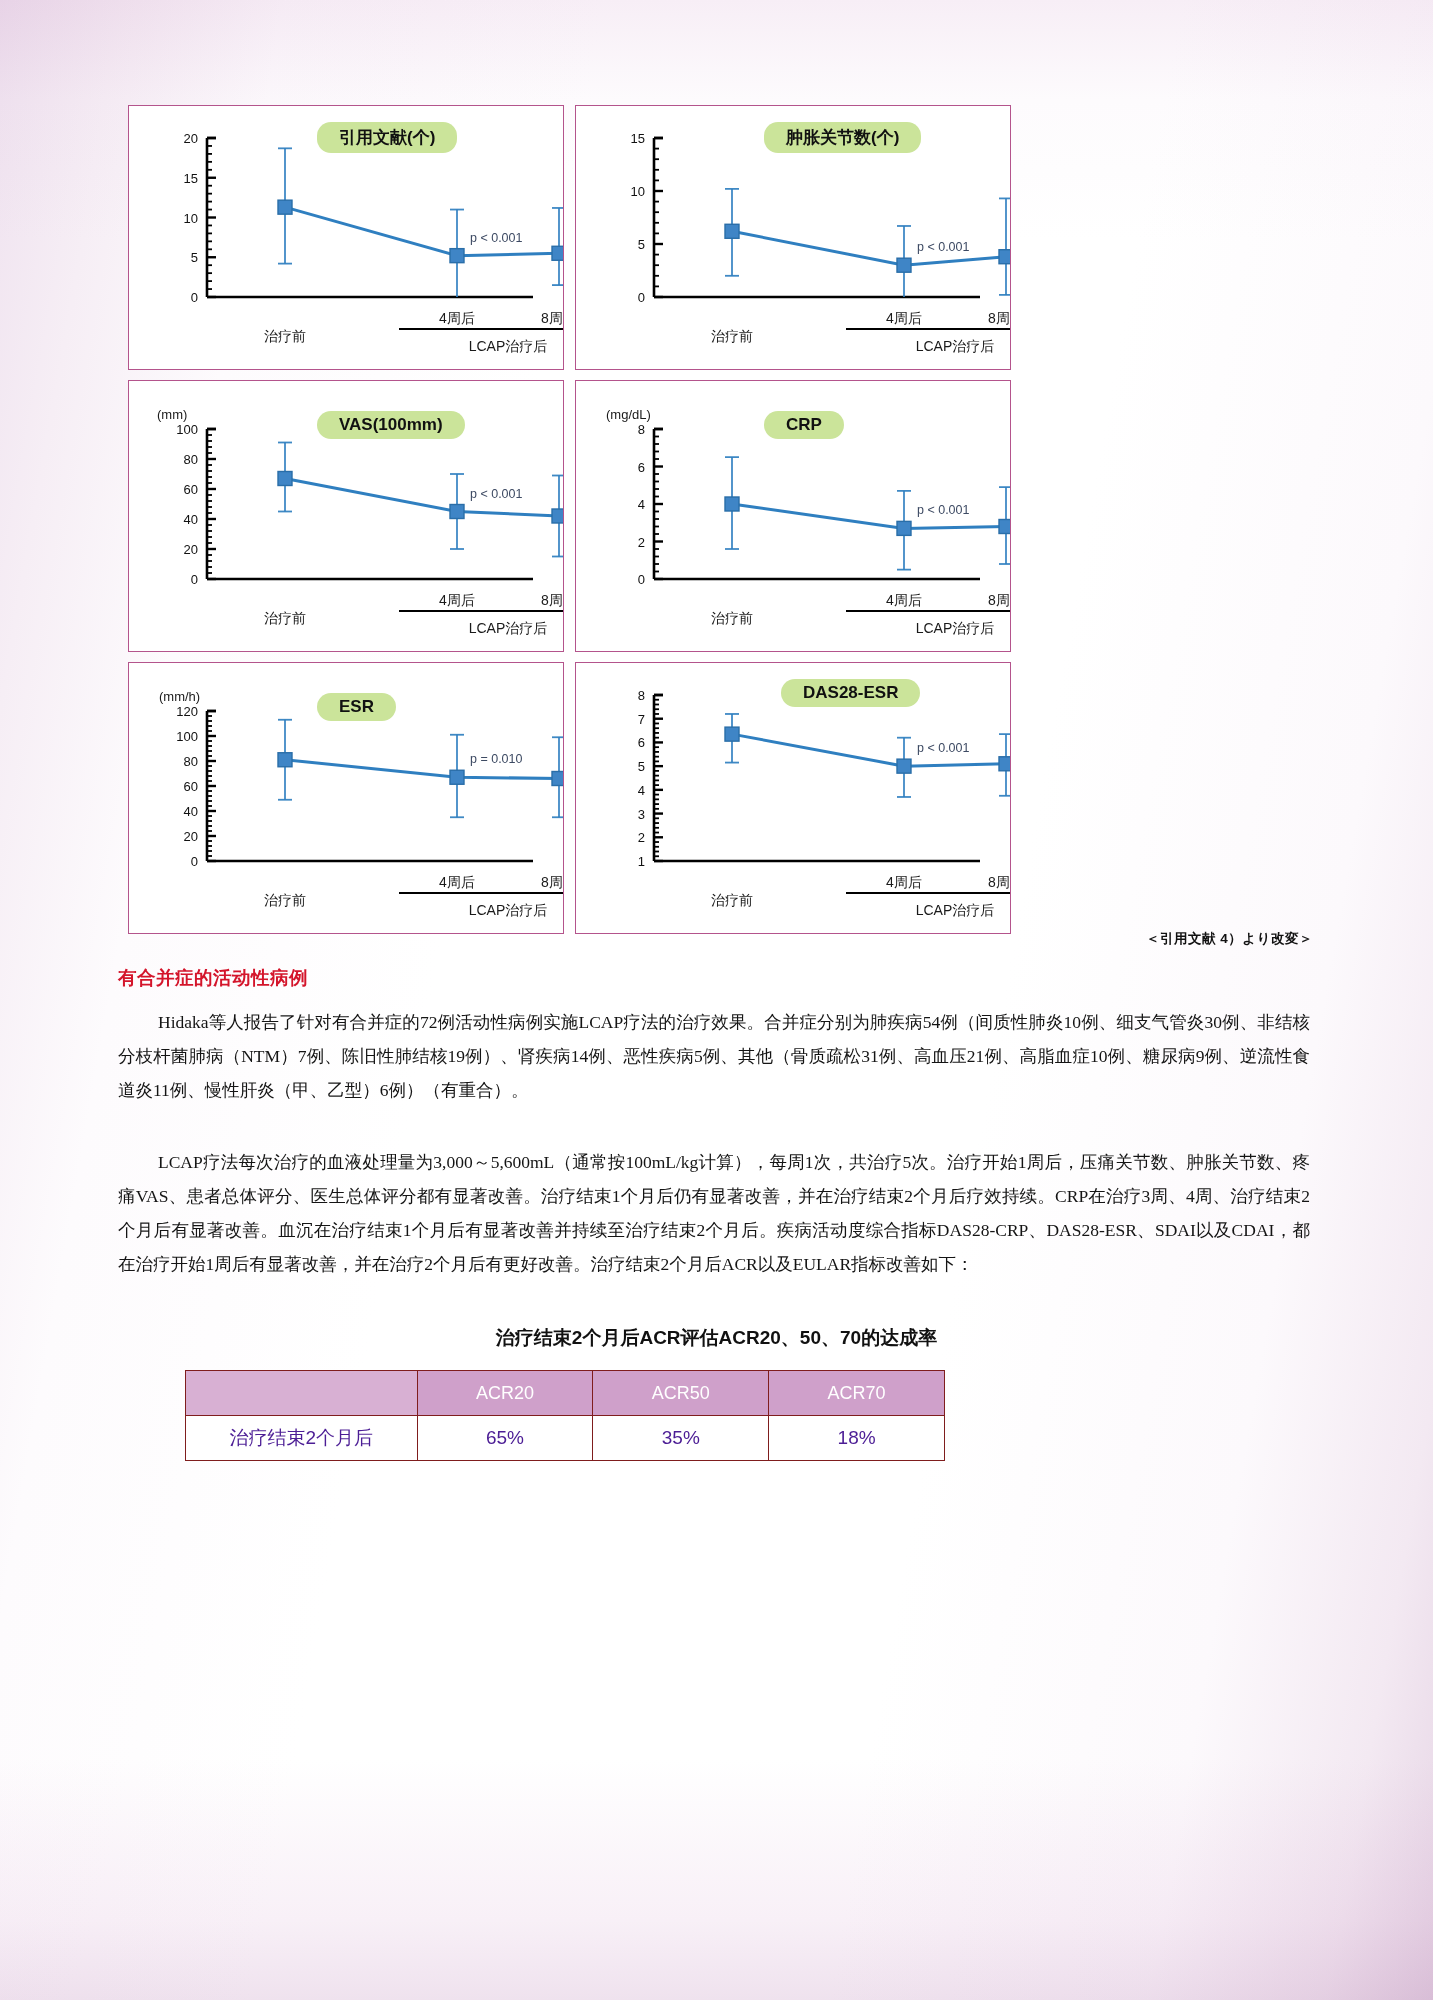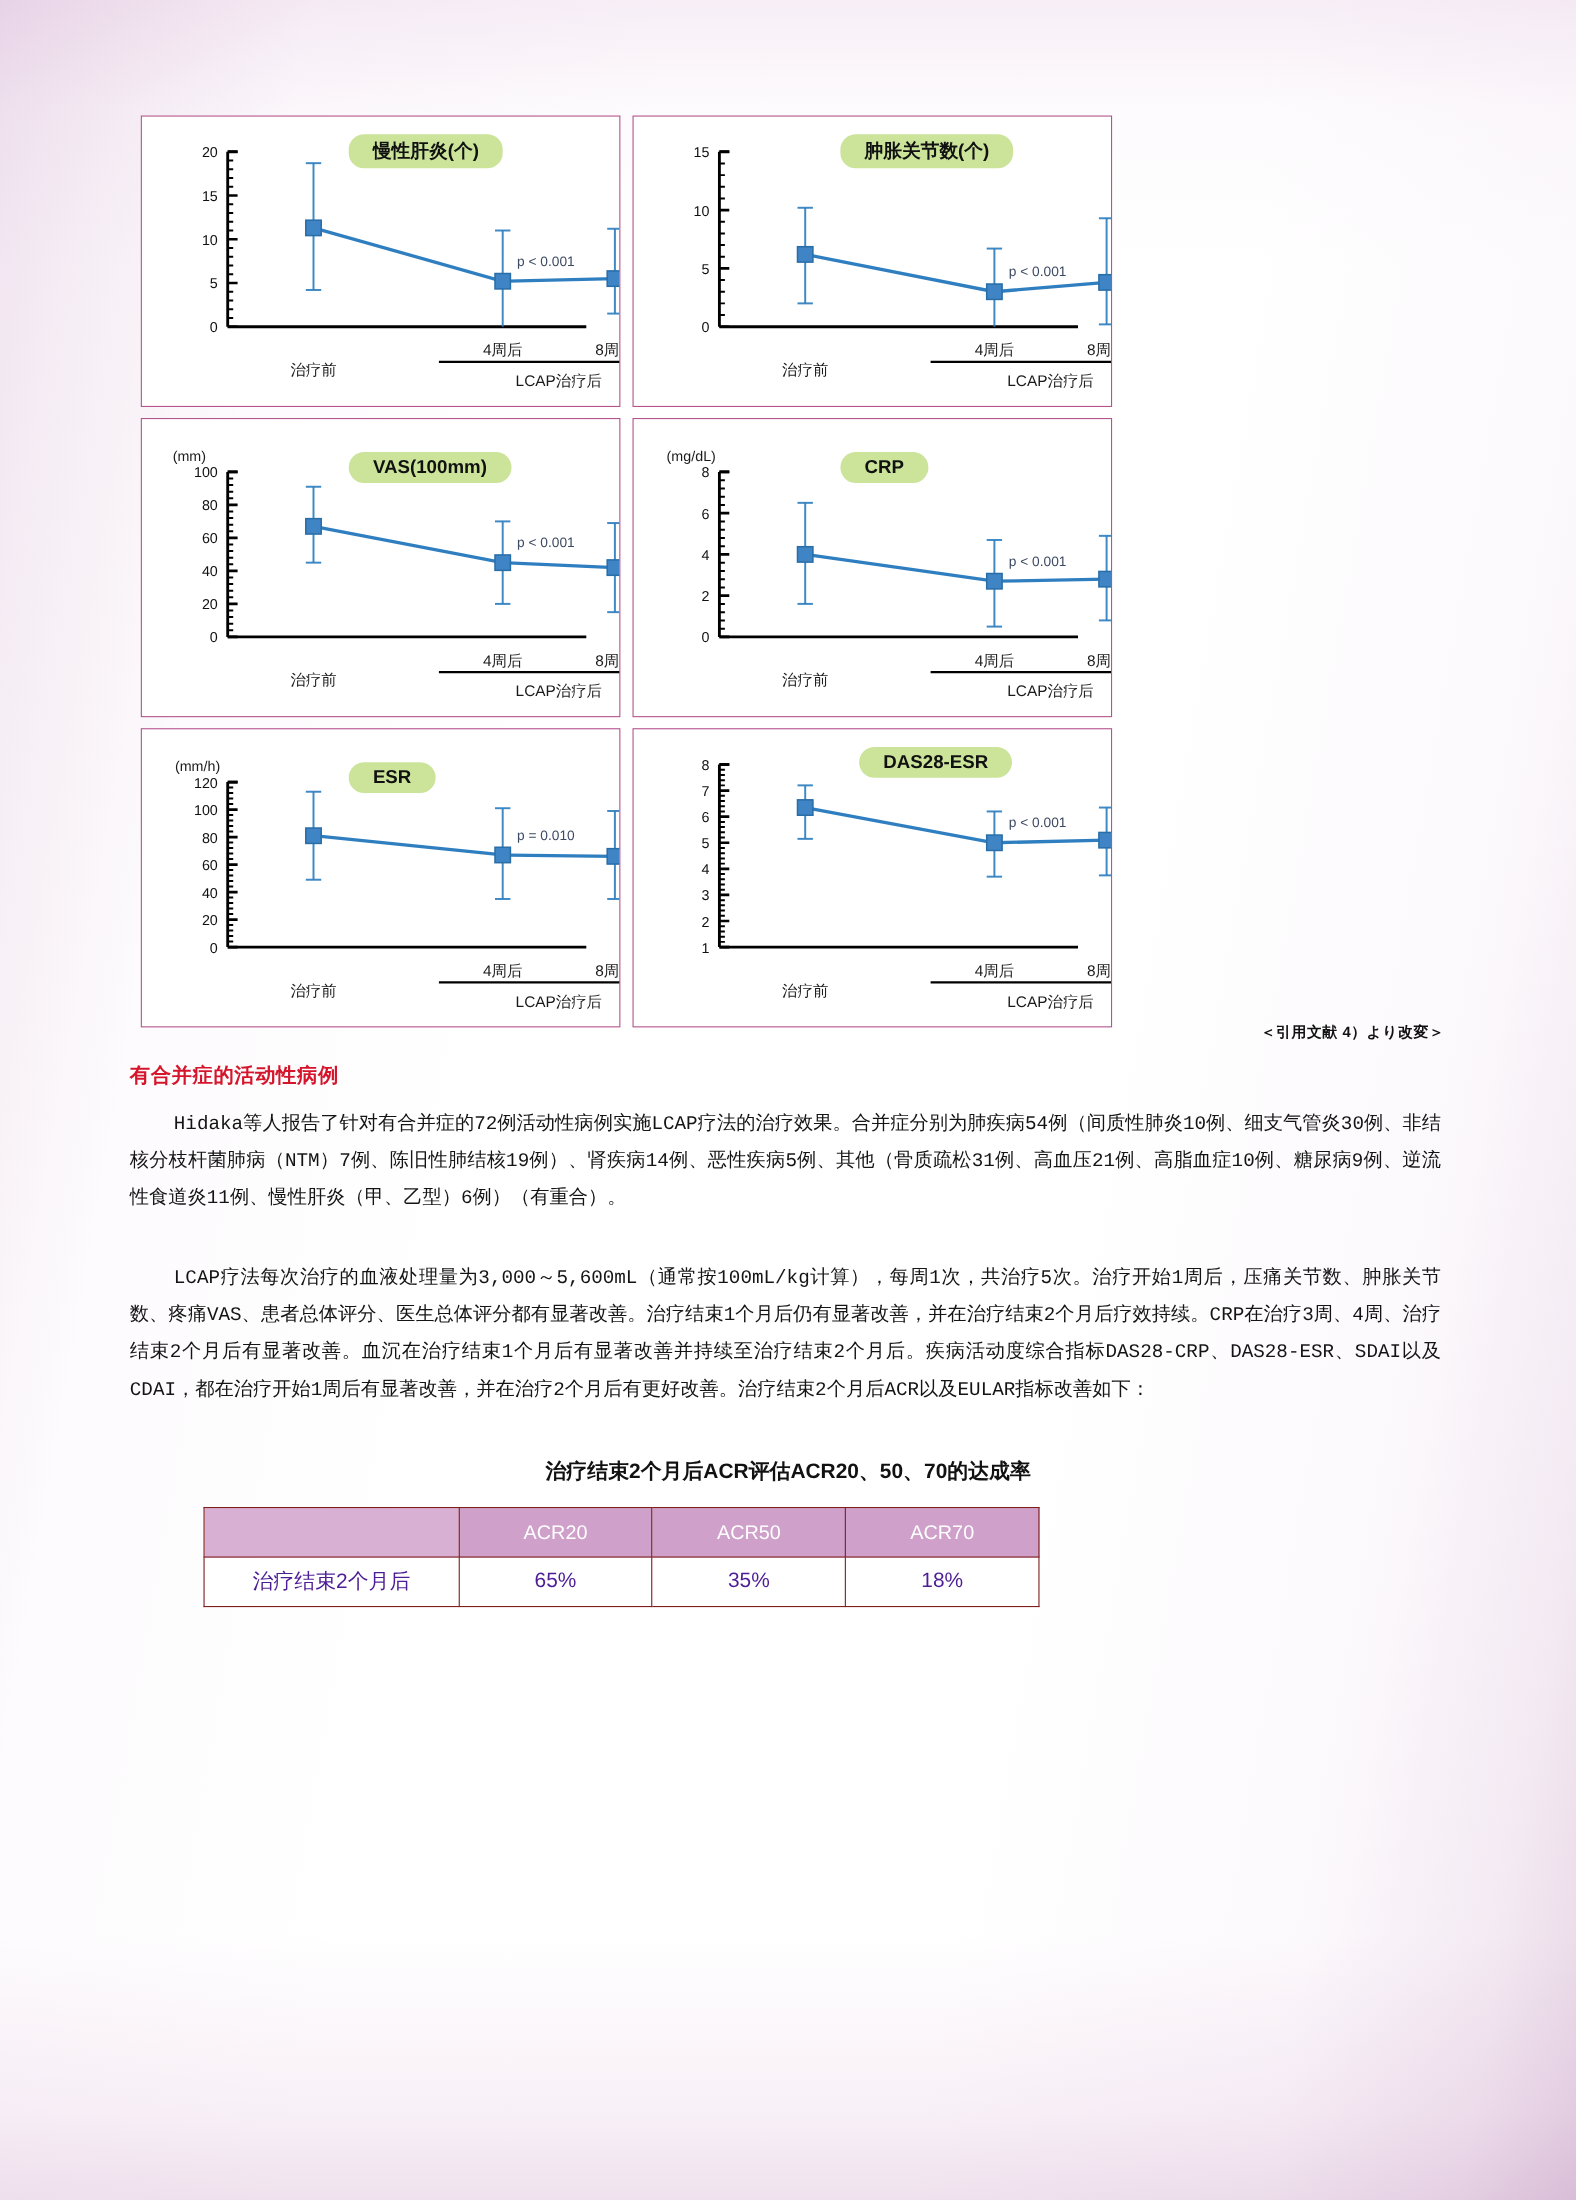--- a/index.html
+++ b/index.html
@@ -76,21 +76,21 @@
   
   .sec-head{
     position:absolute; left:118px; top:965px;
     font-size:18.5px; font-weight:bold; color:#d4152b;
     letter-spacing:.5px;
   }
   .para{
     position:absolute; left:118px; width:1192px;
     font-size:17.5px; color:#141414; line-height:34px;
     text-align:justify;
-    font-family:Liberation Mono, monospace;
+    font-family:Liberation Serif, serif;
   }
   #para1{ top:1005px; text-indent:40px; }
   #para2{ top:1145px; text-indent:40px; }
 
   .tbl-title{
     position:absolute; left:0; right:0; top:1325px;
     text-align:center;
     font-size:19px; font-weight:bold; color:#111;
   }
 
@@ -121,21 +121,21 @@
 </head>
 <body>
 
 <div class="page-bg"></div>
 
 <div class="content">
 
   <div class="charts">
     <div class="chart-row">
       <div class="panel" id="panel0">
-          <div class="plot-title" style="left: 188px; top: 16px;">慢性肝炎(个)</div>
+          <div class="plot-title" style="left: 188px; top: 16px;">引用文献(个)</div>
           <svg width="434" height="263">
             <line x1="78" y1="32" x2="78" y2="191" stroke="#000" stroke-width="2.6"></line>
             <line x1="78" y1="191" x2="404" y2="191" stroke="#000" stroke-width="2.6"></line>
             <line x1="78" y1="32" x2="87" y2="32" stroke="#000" stroke-width="2.6"></line>
             <line x1="78" y1="191" x2="87" y2="191" stroke="#000" stroke-width="2.4"></line>
             <text x="69" y="196" class="ytick">0</text>
             <line x1="78" y1="151.25" x2="87" y2="151.25" stroke="#000" stroke-width="2.4"></line>
             <text x="69" y="156.25" class="ytick">5</text>
             <line x1="78" y1="111.5" x2="87" y2="111.5" stroke="#000" stroke-width="2.4"></line>
             <text x="69" y="116.5" class="ytick">10</text>

